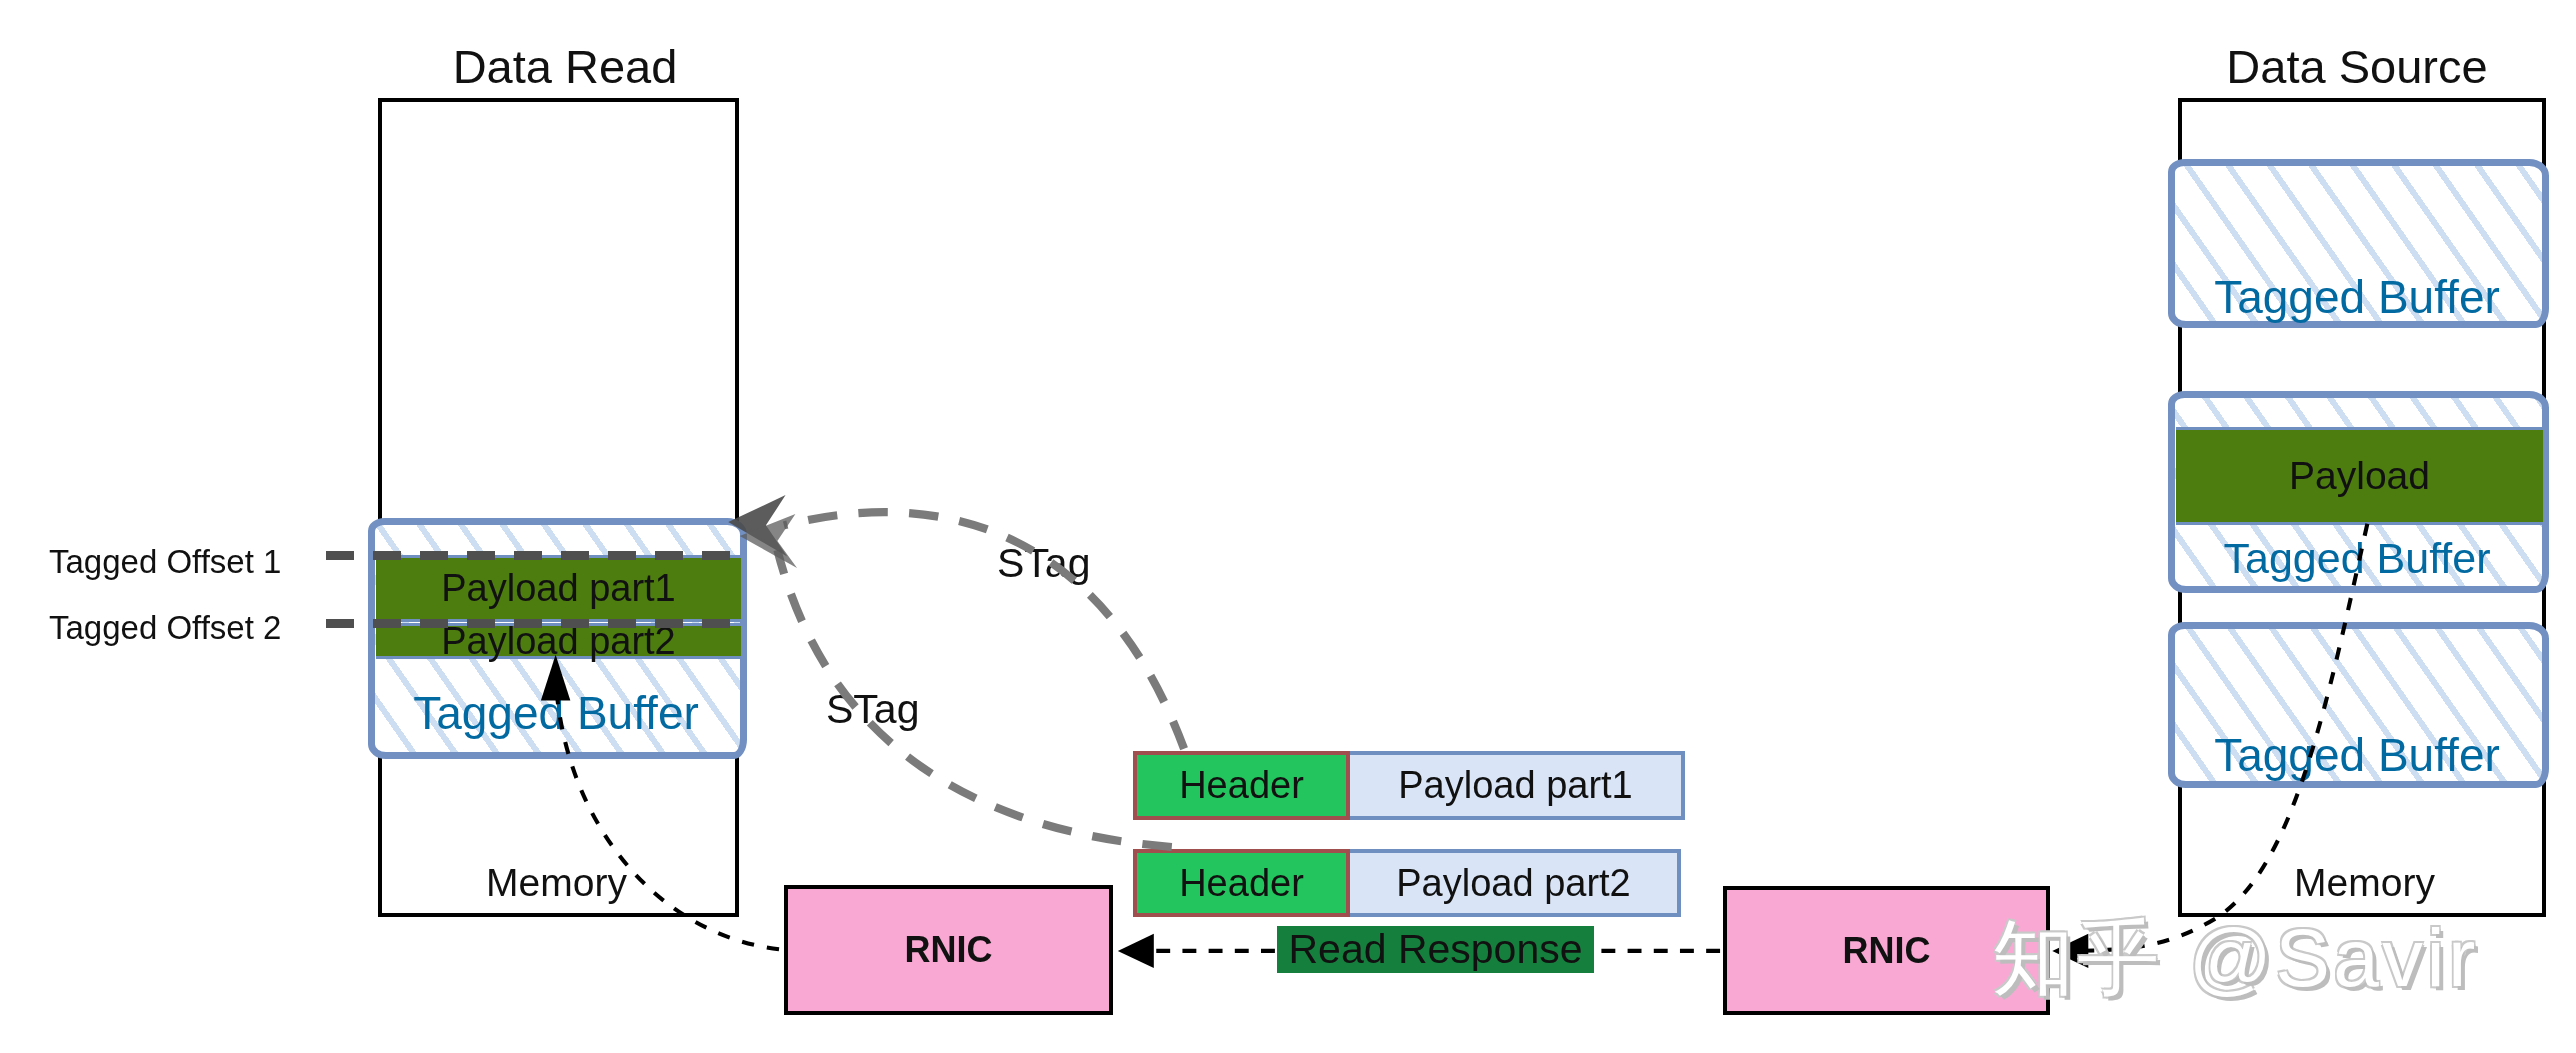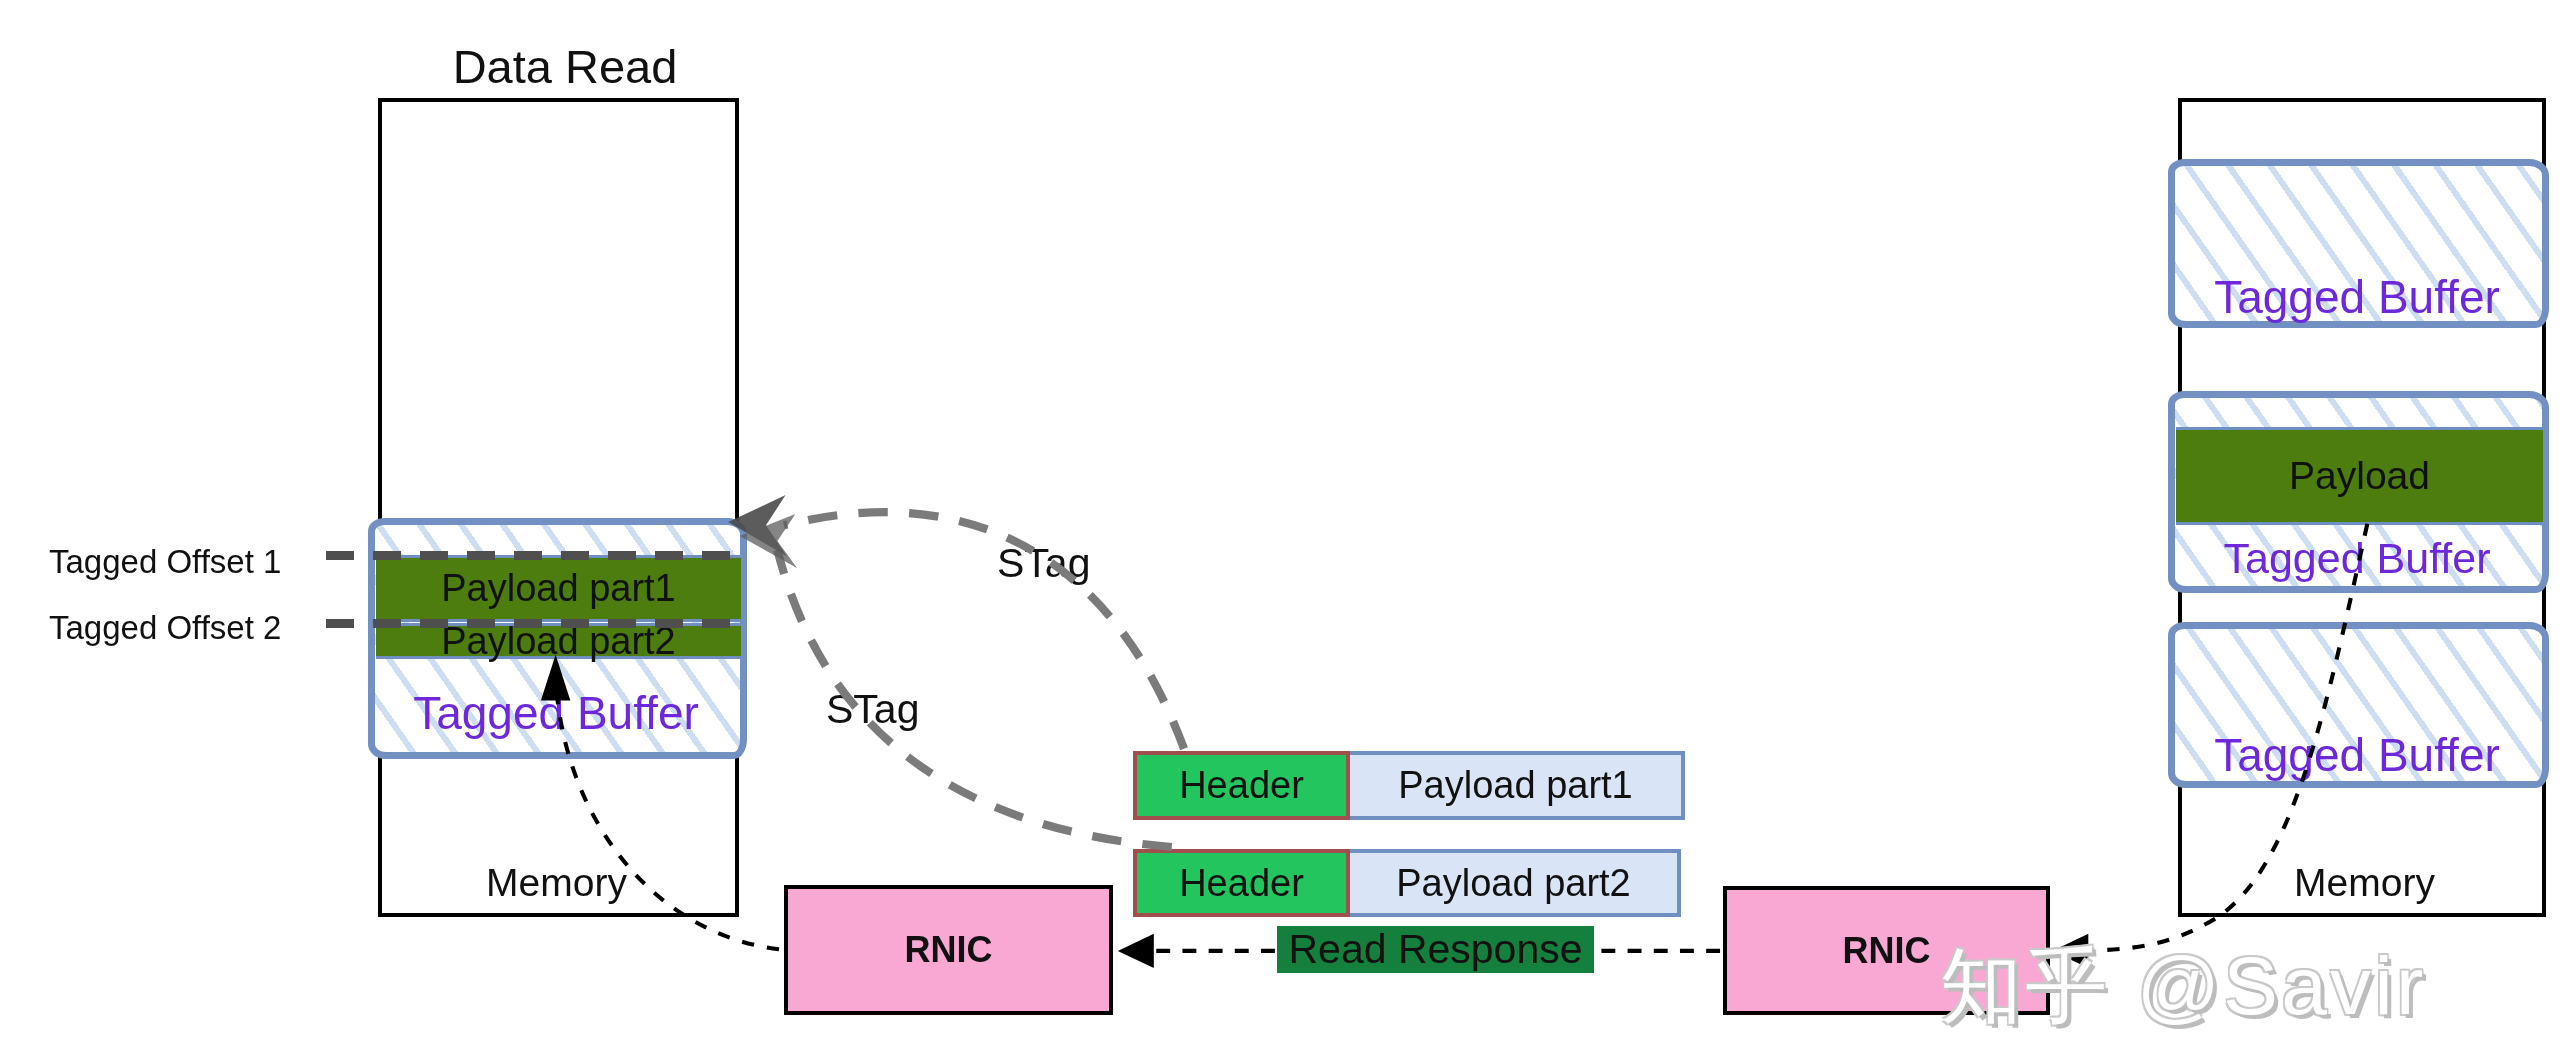--- a/index.html
+++ b/index.html
@@ -18,21 +18,21 @@
   }
   .hatch{
     background-color:#ffffff;
     background-image:repeating-linear-gradient(55deg,rgba(255,255,255,0) 0 28px,#cdddf2 28px 34px);
   }
   .buffer{
     border:7.4px solid #7290c1;
     border-radius:16.4px 19.6px 13px 18px / 13px 16.4px 19.6px 14.7px;
   }
   .buffer-label{
-    color:#6d28d9;font-size:46px;text-align:center;white-space:nowrap;
+    color:#0369a1;font-size:46px;text-align:center;white-space:nowrap;
   }
   .strip{
     background:#4d7c0f;border-top:3.3px solid #6e8fbf;border-bottom:3.3px solid #6e8fbf;
     display:flex;align-items:center;justify-content:center;font-size:38px;white-space:nowrap;
   }
   .offset-line{
     height:9px;
     background-image:repeating-linear-gradient(90deg,#4f4f4f 0 28px,rgba(255,255,255,0) 28px 47px);
   }
   .offset-label{font-size:33px;text-align:left;white-space:nowrap;}
@@ -90,20 +90,21 @@
   </div>
 
   <div class="abs packet" style="left:1133px;top:849px;height:68px;">
     <div class="pkt-header" style="width:209px;">Header</div>
     <div class="pkt-payload" style="width:327px;">Payload part2</div>
   </div>
 
   <div class="abs stag" style="left:997px;top:540px;">STag</div>
   <div class="abs stag" style="left:826px;top:686px;">STag</div>
 
+  <div class="abs title" style="left:2144px;top:39px;width:426px;">Data Source</div>
 
   <div class="abs memory-box" style="left:2178px;top:98px;width:360px;height:811px;"></div>
 
   <div class="abs buffer hatch" style="left:2168px;top:159px;width:367px;height:155px;"></div>
   <div class="abs buffer-label" style="left:2173px;top:270px;width:368px;">Tagged Buffer</div>
 
   <div class="abs buffer hatch" style="left:2168px;top:391px;width:367px;height:188px;"></div>
   <div class="abs strip" style="left:2176px;top:427px;width:367px;height:92px;font-size:39px;">Payload</div>
   <div class="abs buffer-label" style="left:2173px;top:534px;width:368px;font-size:43px;">Tagged Buffer</div>
 
@@ -129,16 +130,16 @@
 
     <path d="M 2102 1162 L 1380 1162" fill="none" stroke="#000" stroke-width="5" stroke-dasharray="17 15"></path>
     <polygon points="1366,1162 1410,1141 1410,1183" fill="#000"></polygon>
 
     <path d="M 2893 640 C 2842 870, 2802 1062, 2708 1122 C 2652 1156, 2606 1162, 2524 1162" fill="none" stroke="#000" stroke-width="5" stroke-dasharray="15 16"></path>
     <polygon points="2508,1162 2552,1141 2552,1183" fill="#000"></polygon>
   </svg>
 
   <div class="abs read-response" style="left:1277px;top:926px;">Read Response</div>
 
-  <div class="abs watermark" style="left:1940px;top:904px;margin-top:28px;">知乎 @Savir</div>
+  <div class="abs watermark" style="left:1992px;top:904px;">知乎 @Savir</div>
 
 </div>
 
 
 </body></html>

